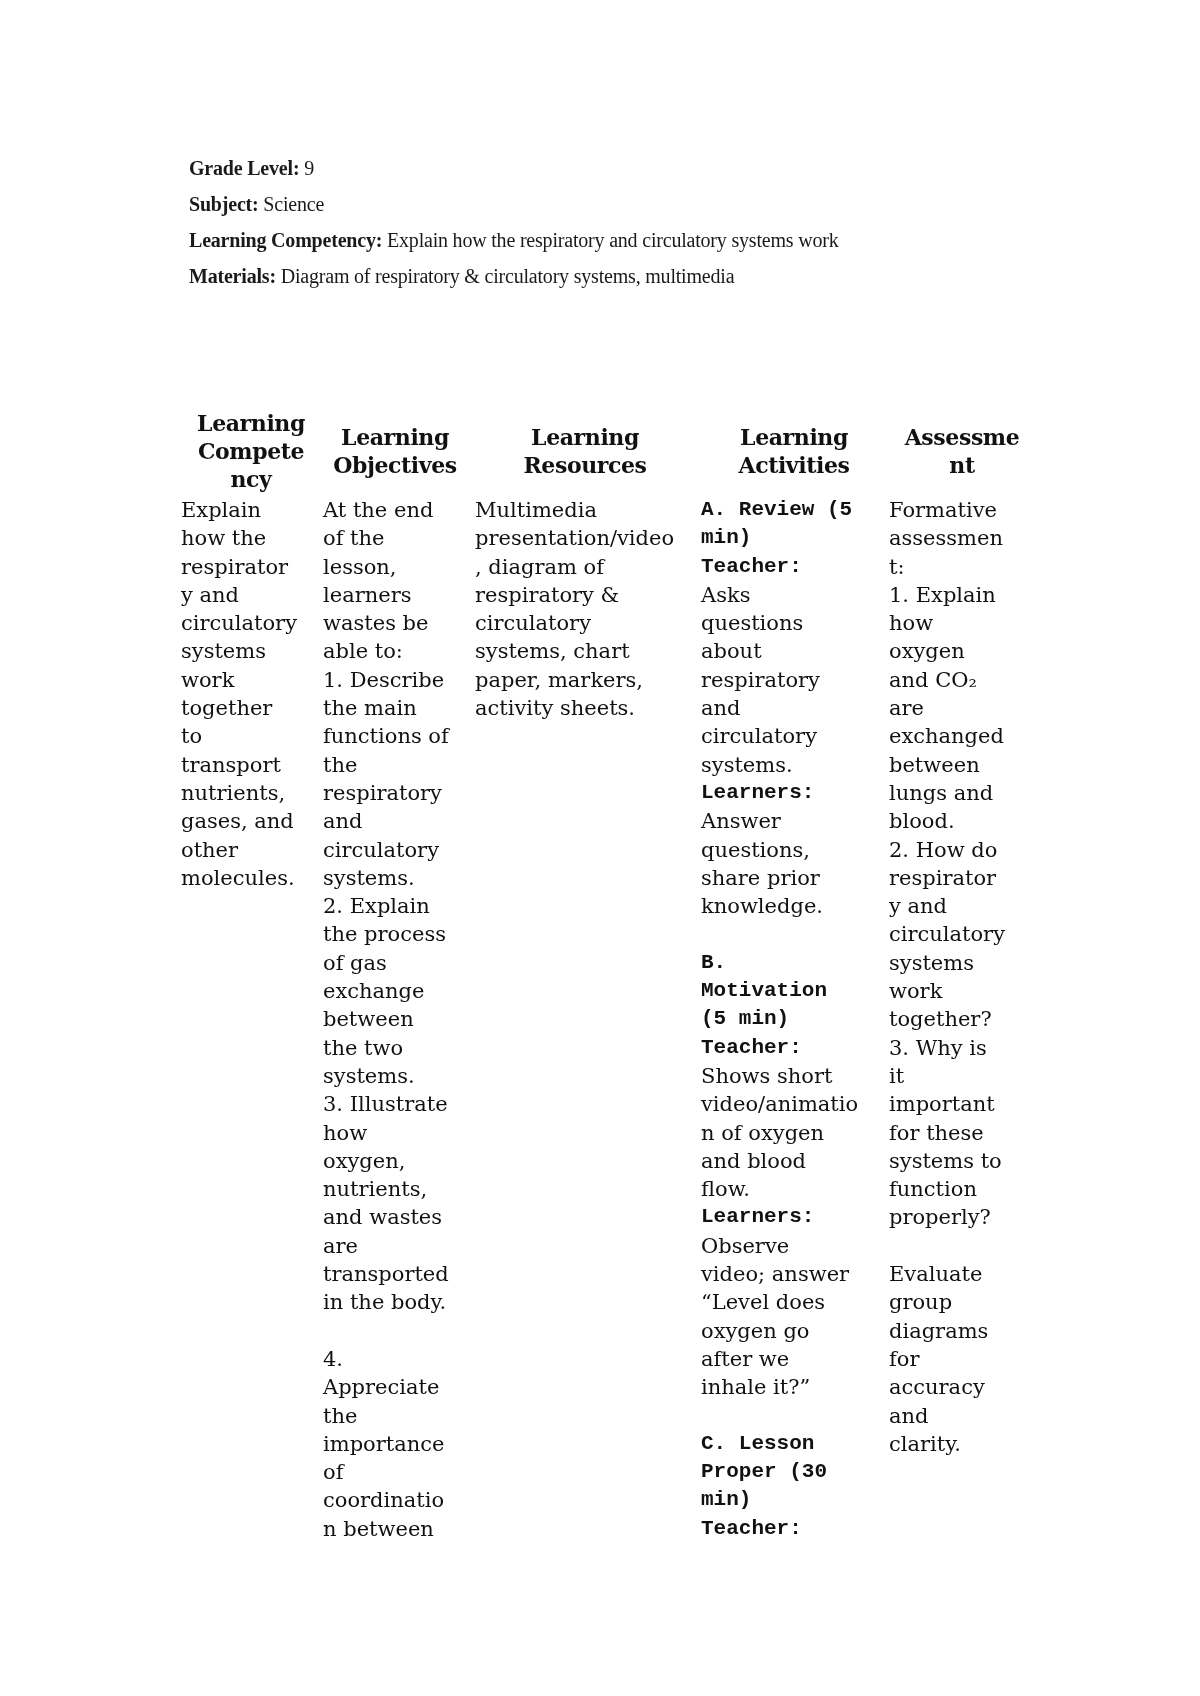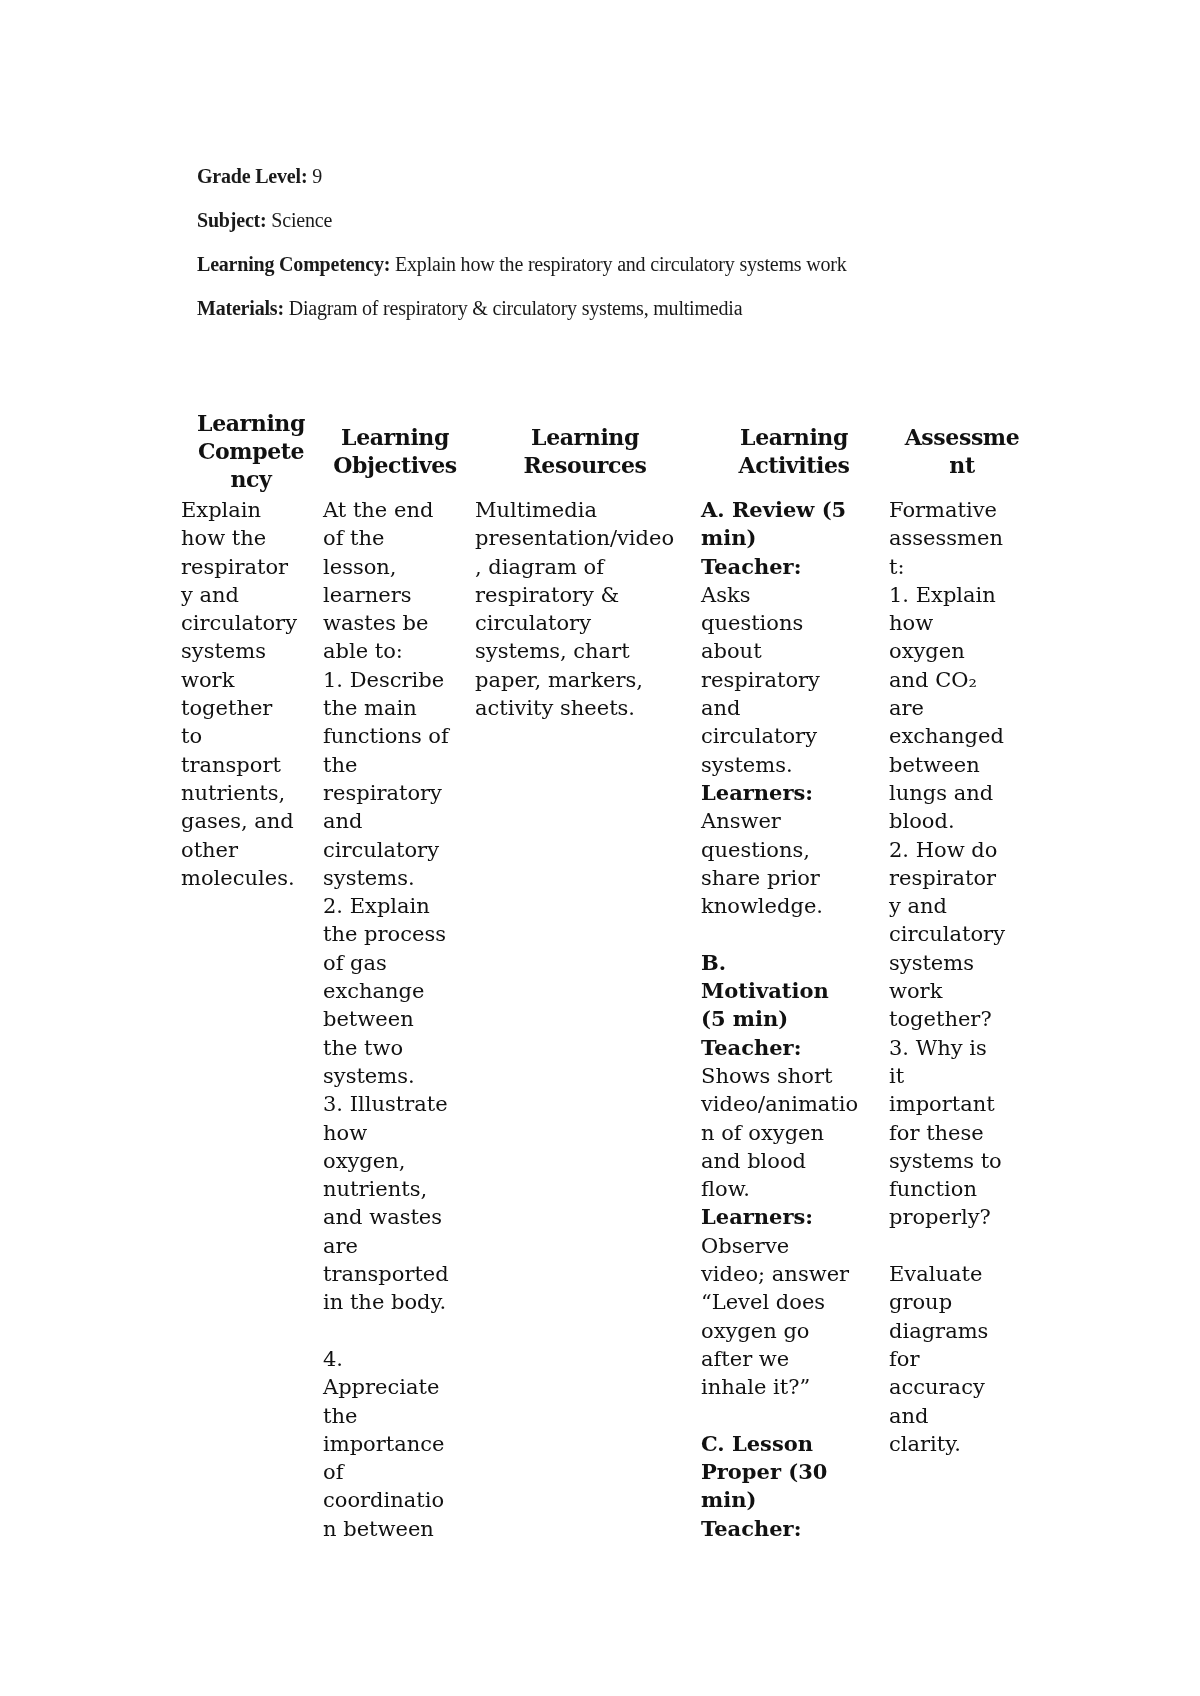--- a/index.html
+++ b/index.html
@@ -4,41 +4,41 @@
 <style>
   html, body { margin: 0; padding: 0; background: #ffffff; }
   body { width: 1200px; height: 1696px; position: relative; overflow: hidden; color: #111; }
   .page { position: absolute; left: 0; top: 0; width: 1200px; height: 1696px; background: #fff; }
 
   .meta {
     position: absolute; left: 181px; top: 146px; width: 820px;
     font-family: "Liberation Serif", serif; font-size: 20px; line-height: 28px;
     letter-spacing: -0.2px; color: #1a1a1a;
   }
-  .meta p { margin: 16px; }
+  .meta p { margin: 8px; }
   .meta b { font-weight: bold; }
 
   .lesson-table {
     position: absolute; left: 181px; top: 406px;
     border-collapse: collapse; table-layout: fixed;
     font-family: "DejaVu Serif", serif; font-size: 21px; line-height: 28.3px; color: #111;
   }
   .lesson-table th, .lesson-table td { padding: 0; vertical-align: top; text-align: left; }
   .lesson-table th {
     font-weight: bold; text-align: center; vertical-align: middle;
     font-size: 22px; line-height: 28px; height: 90px;
     font-family: "DejaVu Serif", serif; letter-spacing: -0.4px;
   }
   .col1 { width: 140px; }
   .col2 { width: 148px; }
   .col3 { width: 232px; }
   .col4 { width: 186px; }
   .col5 { width: 150px; }
   .cell-line { display: block; white-space: pre; }
-  .bold { font-weight: bold; }
+  .bold { font-weight: bold; font-family: Liberation Mono, monospace; }
   .gap { display: block; height: 28.3px; }
   td.c1, td.c2, td.c3, td.c4, td.c5 { padding-left: 0; }
   td.c2 { padding-left: 2px; }
   td.c3 { padding-left: 6px; }
   td.c4 { padding-left: 0; }
   td.c5 { padding-left: 2px; }
 </style>
 </head>
 <body>
 

